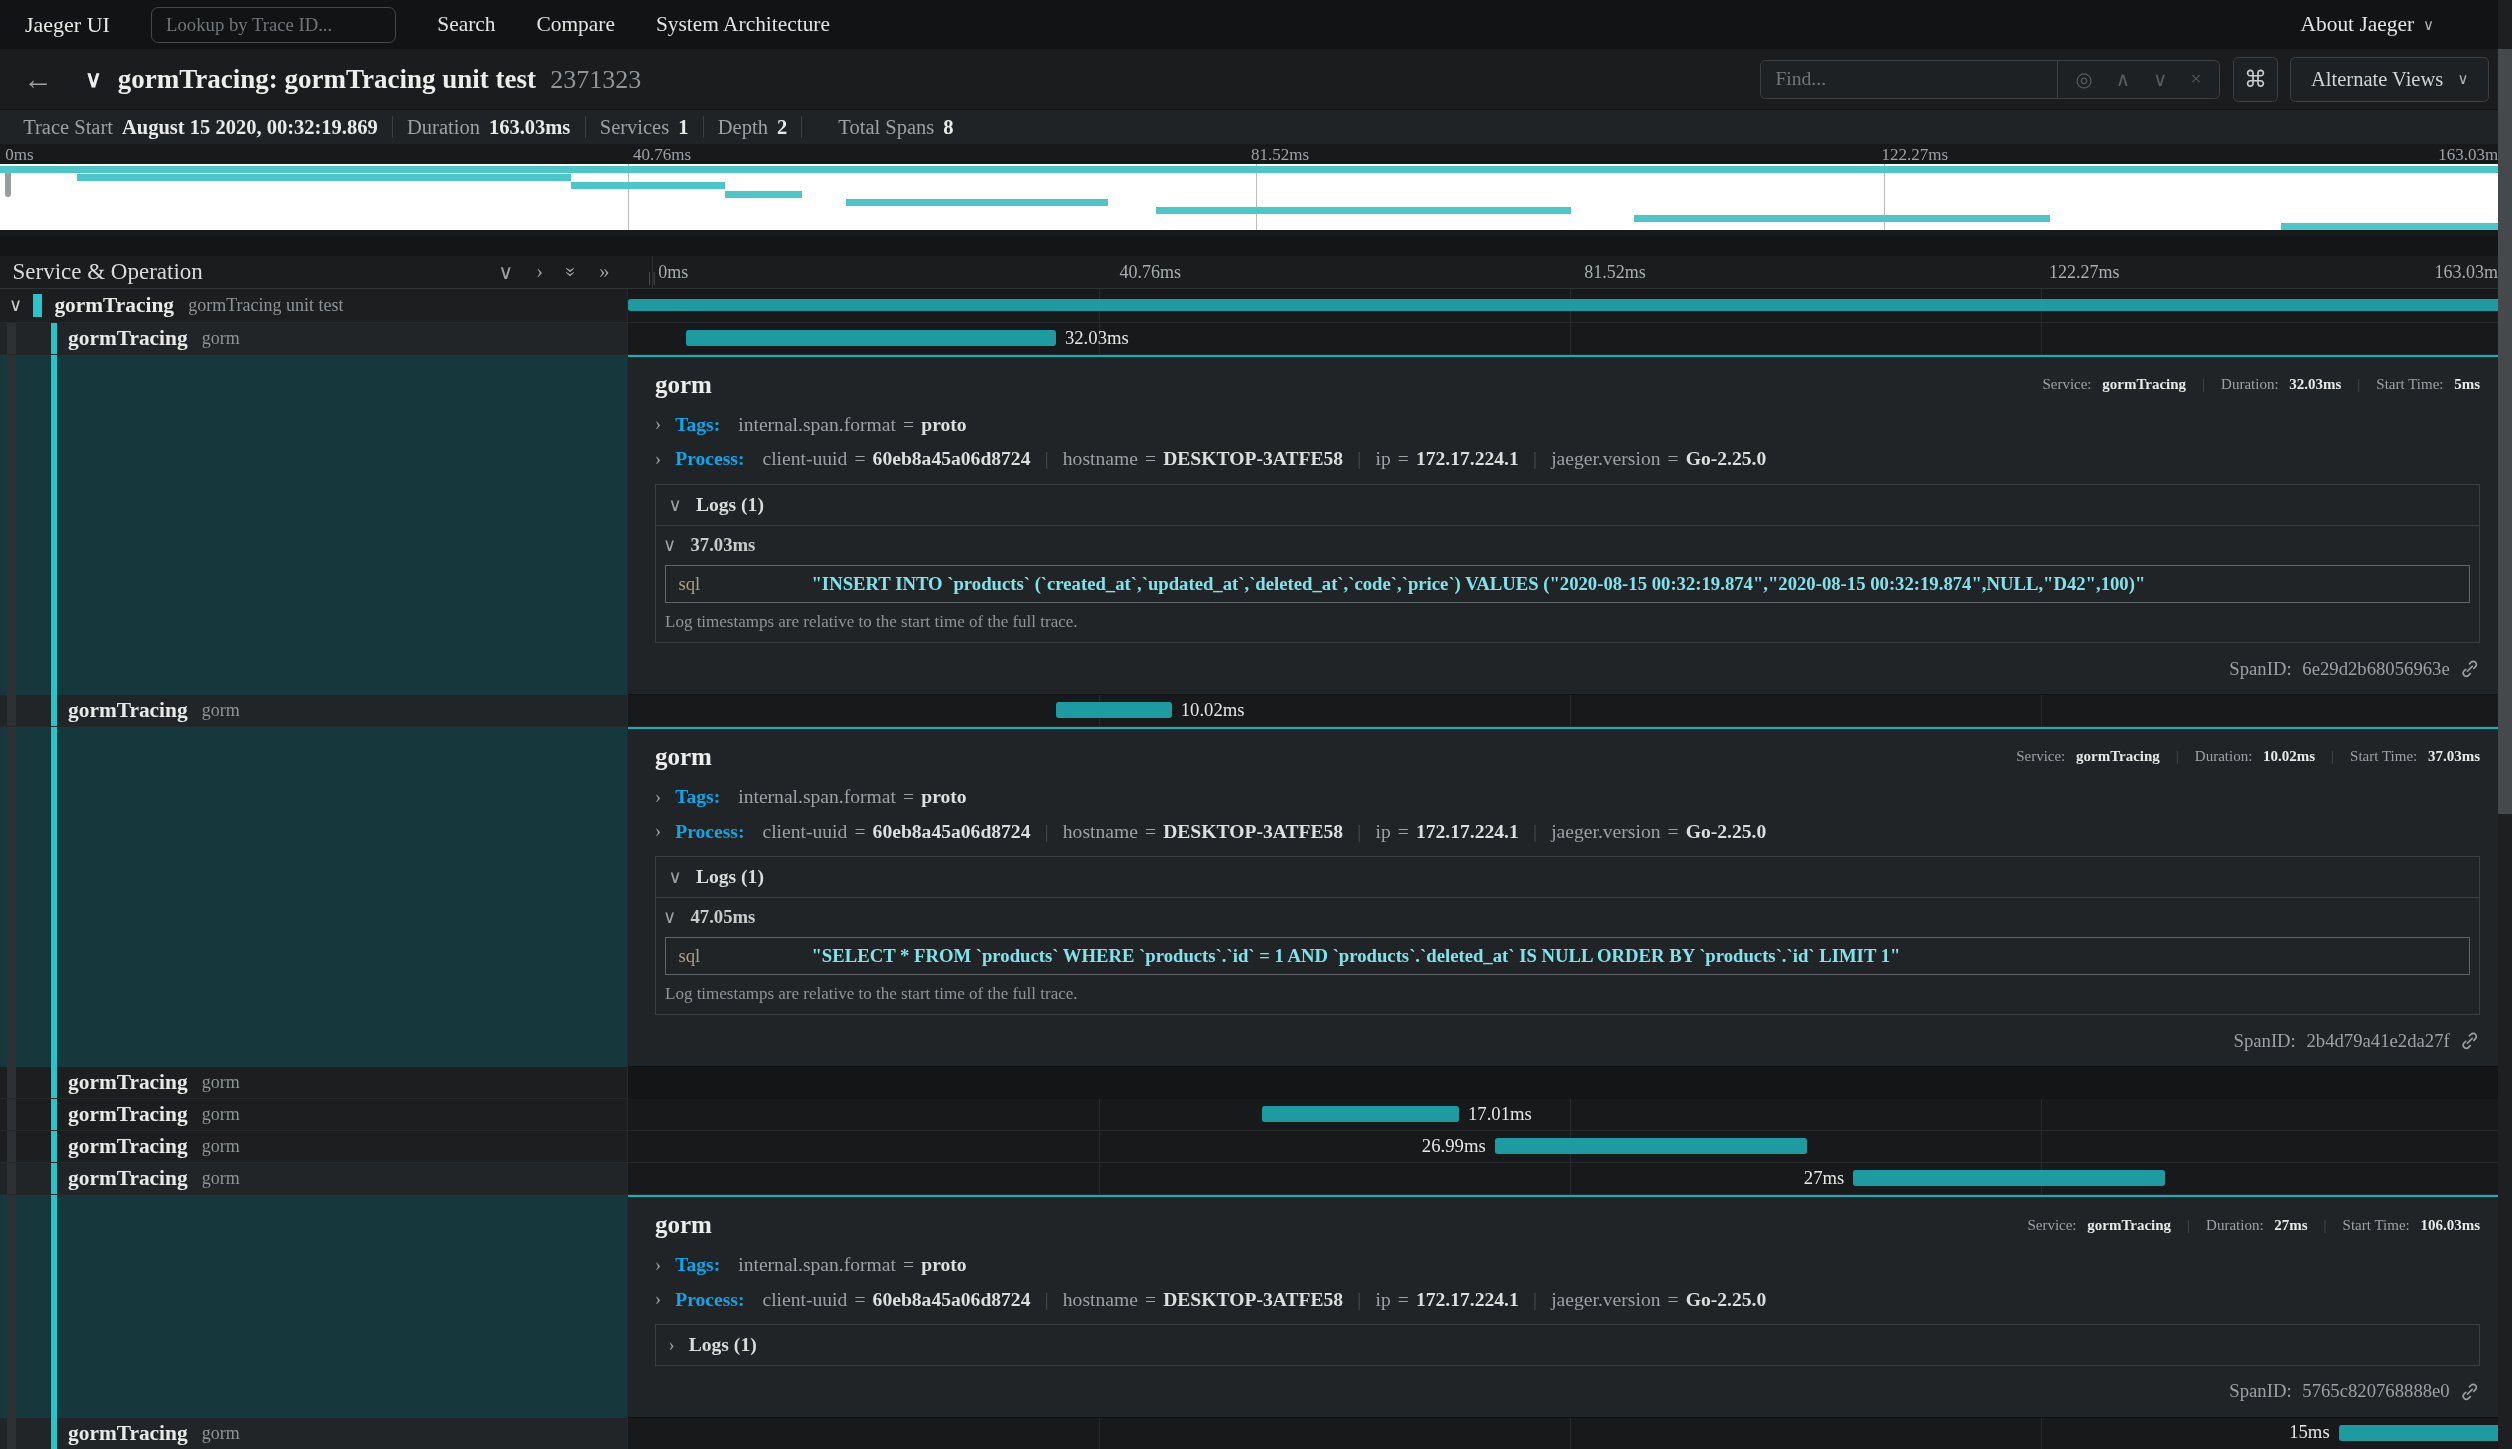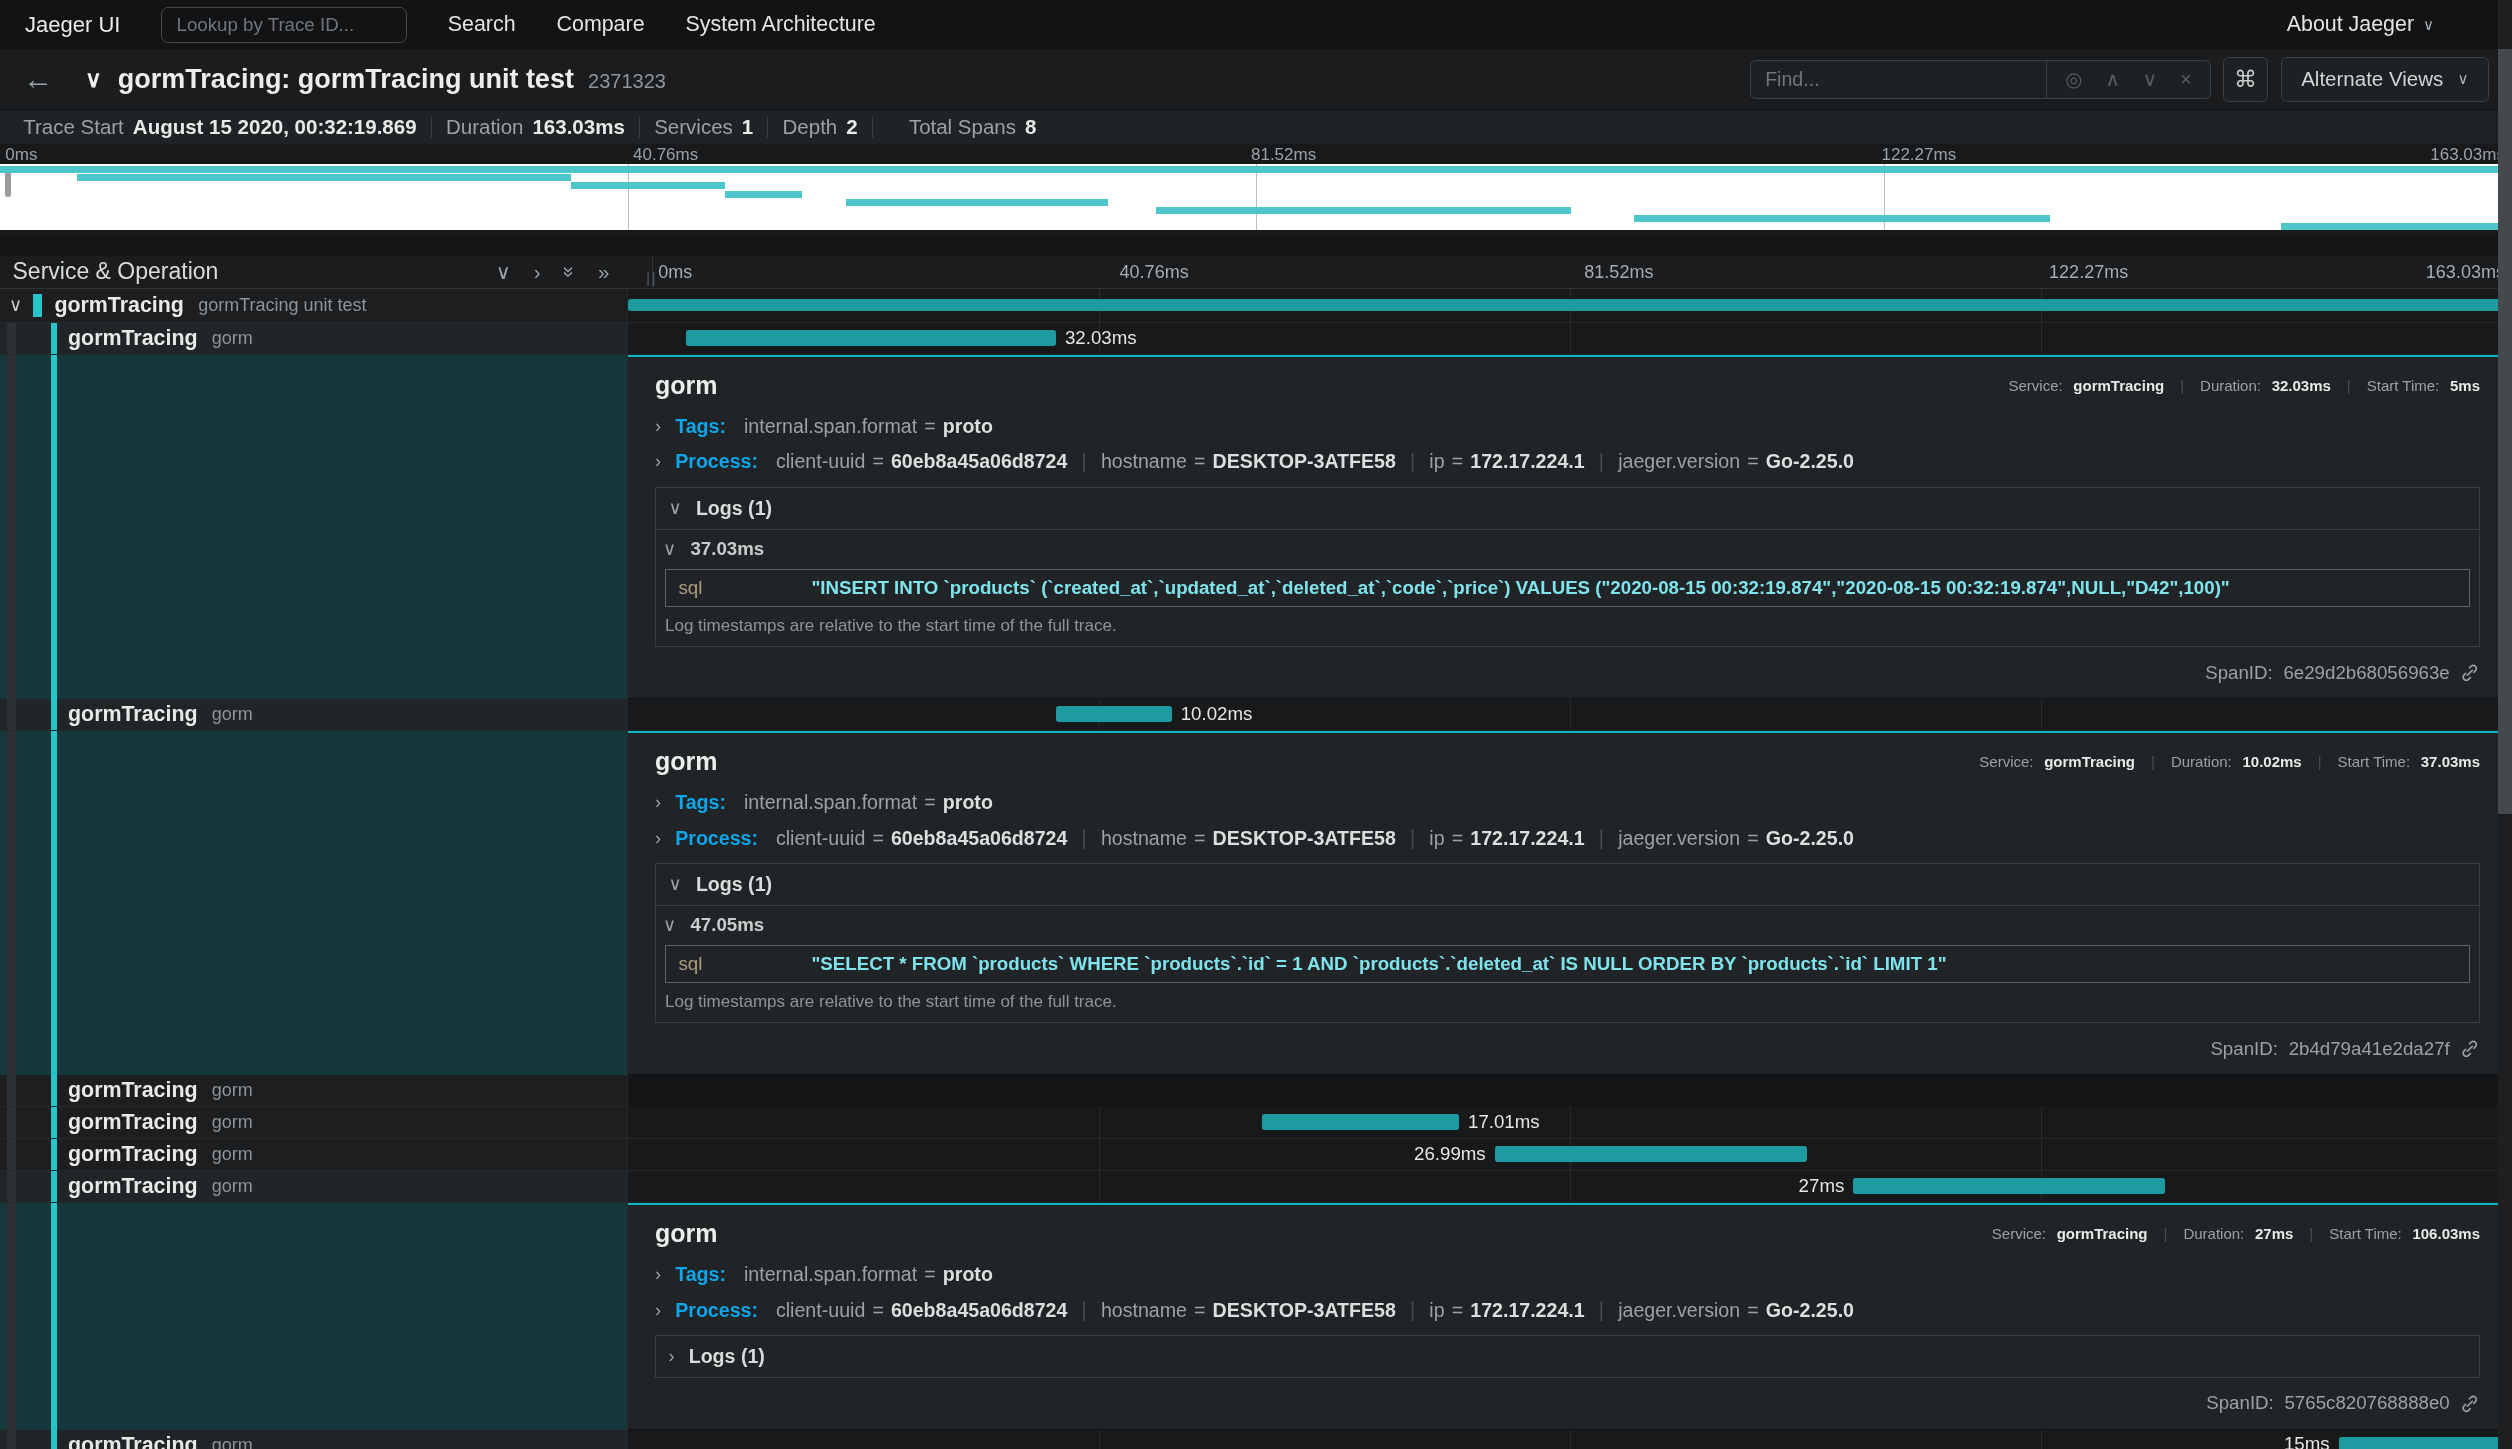--- a/index.html
+++ b/index.html
@@ -1,32 +1,32 @@
 <!DOCTYPE html>
 <html style="--accent: #27c4c9; --bar: #1d9ba0; --mini-bar: #4cc6c9; --sql: #7fe3ec;font-size:14.2px"><head>
 <meta charset="utf-8">
 <style>
   html,body{margin:0;padding:0;background:#131516;}
   .app{position:relative;width:2512px;height:1449px;overflow:hidden;
-       font-family:Liberation Sans, sans-serif;color:#d6d9d7;}
+       font-family:Liberation Serif, serif;color:#d6d9d7;}
   
   .topbar{height:49px;background:#121314;display:flex;align-items:center;gap:41px;padding:0 25px;}
   .brand{font-size:22px;color:#e8eae8;}
   .lookup{width:215px;height:34px;background:#121314;border:0.9px solid #44484b;border-radius:7.1px;
           color:#70767a;font-size:18.7px;padding:0 14.2px;font-family:inherit;outline:none;}
   .lookup::placeholder{color:#70767a;}
   .nav-item{font-size:21.4px;color:#e2e5e3;cursor:pointer;}
   .top-right{margin-left:auto;display:flex;align-items:center;gap:9px;font-size:21.4px;color:#e2e5e3;padding-right:53px;}
   .caret{font-size:15px;color:#aeb3b5;}
   
   .trace-header{height:60px;background:#1a1c1e;display:flex;align-items:center;padding:0 23px;border-bottom:0.9px solid #101112;}
   .back{font-size:30px;color:#9aa0a3;margin-right:32px;cursor:pointer;}
   .title-chevron{font-size:23px;color:#eef0ee;font-weight:bold;margin-right:16px;cursor:pointer;}
   .trace-title{font-size:27px;font-weight:bold;color:#eceeec;white-space:nowrap;}
-  .trace-id{font-size:20px;font-weight:normal;color:#8f9598;margin-left:14.2px;}
+  .trace-id{font-size:26px;font-weight:normal;color:#8f9598;margin-left:14.2px;}
   .th-right{margin-left:auto;display:flex;align-items:center;gap:12.5px;}
   .find-box{display:flex;align-items:center;height:37px;border:0.9px solid #3c4043;border-radius:5.3px;background:#1e2123;overflow:hidden;}
   .find-input{width:267px;height:36px;background:transparent;border:none;outline:none;color:#8f9598;
               font-size:19.6px;padding:0 14.2px;font-family:inherit;}
   .find-input::placeholder{color:#70767a;}
   .find-icons{display:flex;align-items:center;gap:23px;padding:0 18px;border-left:0.9px solid #3c4043;height:100%;color:#585d60;font-size:19.6px;}
   .sq-btn{width:43px;height:43px;border:0.9px solid #3c4043;border-radius:5.3px;display:flex;align-items:center;justify-content:center;
           font-size:23px;color:#c9ccca;cursor:pointer;background:#1e2123;}
   .alt-btn{height:43px;border:0.9px solid #3c4043;border-radius:5.3px;display:flex;align-items:center;gap:14.2px;
            padding:0 19.6px;font-size:20.5px;color:#d2d5d3;cursor:pointer;background:#1e2123;}

